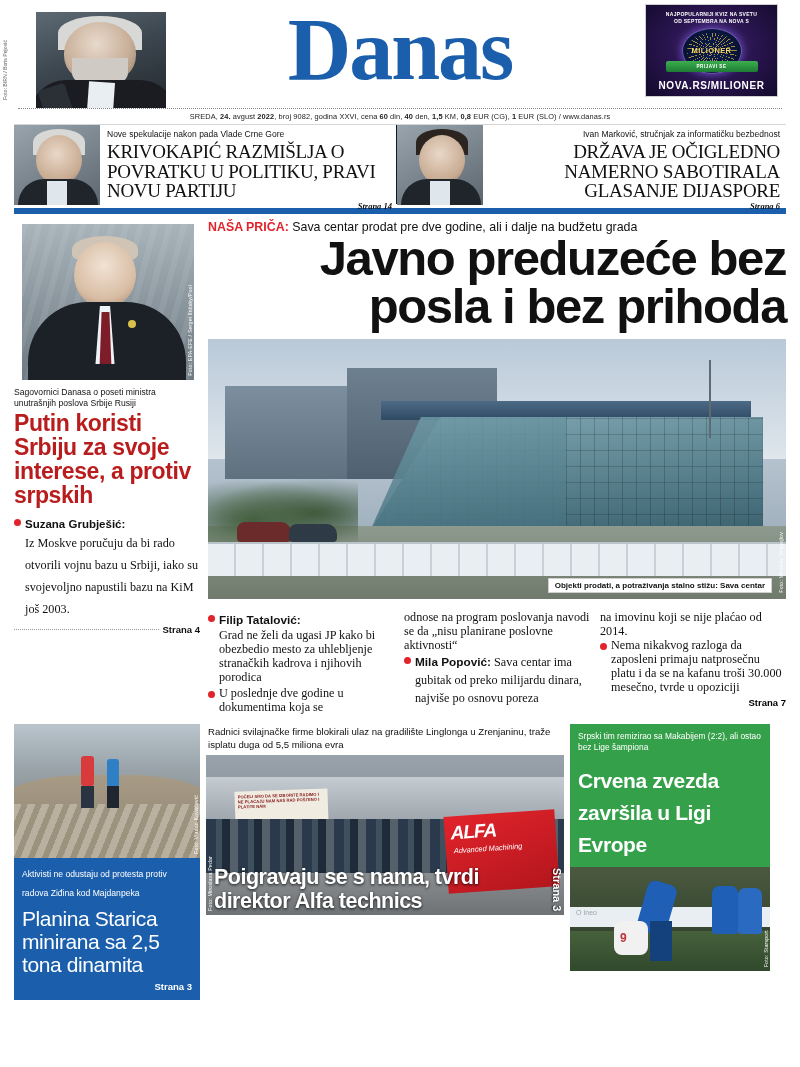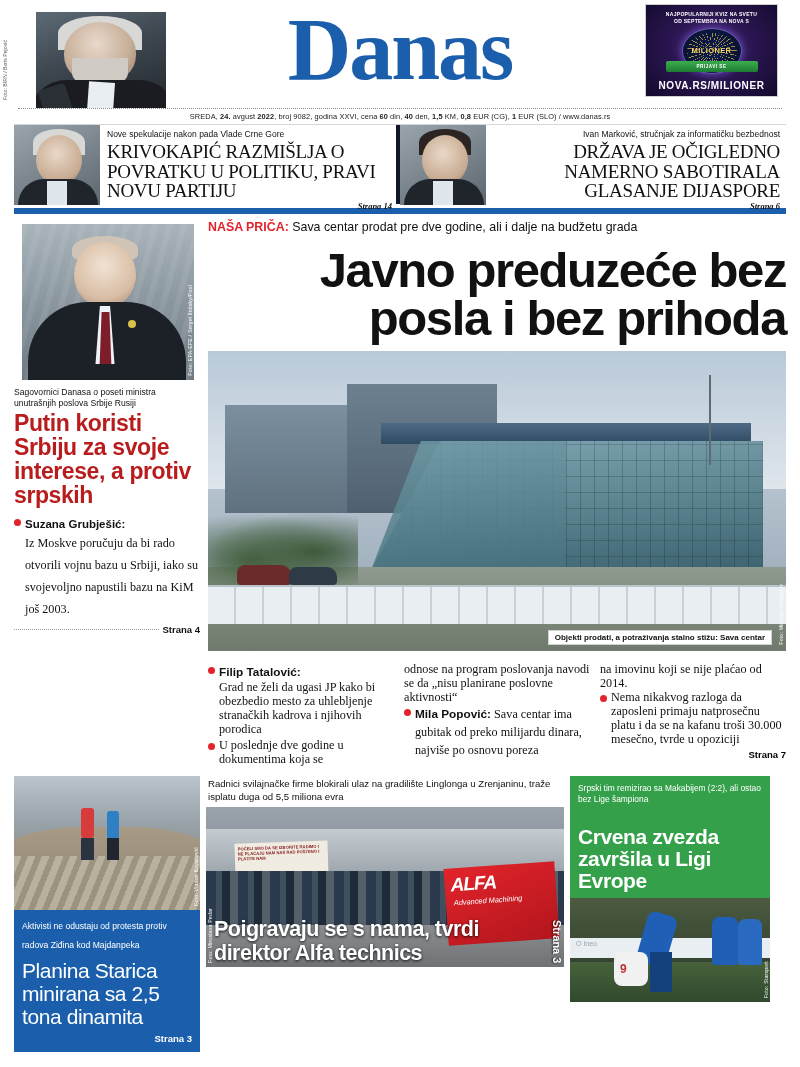--- a/index.html
+++ b/index.html
@@ -102,21 +102,21 @@
   }
   .issueline b { font-weight: bold; }
 
   
   .teasers {
     position: relative; margin: 0 14px; height: 80px;
     display: flex; gap: 0; border-top: 1px solid #d6d6d6;
   }
   .teaser { position: relative; display:flex; }
   .teaser.left { width: 382px; }
-  .teaser.right { width: 390px; border-left: 4px solid #0f172a; }
+  .teaser.right { width: 390px; border-left: 1px solid #0f172a; }
   .teaser-photo { width: 86px; height: 80px; overflow:hidden; position:relative; }
   .tp-gray { background: linear-gradient(150deg,#9aa4ac,#5c666f); }
   .tp-head {
     position:absolute; left:22px; top:10px; width:46px; height:50px; border-radius:50%;
     background: radial-gradient(circle at 45% 38%, #e9d8c8, #c8ab92 65%, #8a725c);
   }
   .tp-hair { position:absolute; left:19px; top:4px; width:52px; height:26px;
     border-radius:50% 50% 0 0; background:#2b2420; }
   .tp-suit { position:absolute; left:4px; top:54px; width:80px; height:30px;
     background:#20242b; border-radius: 26px 26px 0 0; }
@@ -196,30 +196,30 @@
   .bullet .body {
     font-family:"Liberation Serif", serif; font-size: 12.2px; line-height: 22px; color:#111;
   }
   .strana-rule {
     display:flex; align-items:center; gap:4px; margin-top: 4px;
   }
   .strana-rule .dots { flex:1; border-top: 1px dotted #9a9a9a; }
   .strana-rule .lbl { font-size:9.5px; font-weight:bold; color:#111; }
 
   
-  .np-kicker { font-size: 12.4px; line-height: 14px; color:#111; margin-bottom: 13px; }
+  .np-kicker { font-size: 12.4px; line-height: 14px; color:#111; margin-bottom: 1px; }
   .np-kicker b { color:#e2232b; font-weight:bold; }
   .np-head {
     font-size: 49px; line-height: 47px; font-weight: bold; color:#111;
     letter-spacing: -1.4px; text-align: right; margin-top: 1px;
   }
 
   
   .sava-photo {
-    position: relative; margin-top: 9px; width: 100%; height: 300px; overflow: hidden;
+    position: relative; margin-top: 9px; width: 100%; height: 260px; overflow: hidden;
     background: linear-gradient(180deg,#9fb3c4 0%, #b9c6d2 40%, #8fa0ae 100%);
   }
   .sky { position:absolute; left:0; top:0; right:0; height: 46%;
     background: linear-gradient(180deg,#b9c9d8,#dfe6ec); }
   .bld-back { position:absolute; left: 3%; top: 18%; width: 30%; height: 36%;
     background: linear-gradient(180deg,#7c8f9e,#5f717f); }
   .bld-back2 { position:absolute; left: 24%; top: 11%; width: 26%; height: 43%;
     background: linear-gradient(180deg,#6d8090,#4f6170); }
   .roof { position:absolute; left: 30%; top: 24%; width: 64%; height: 7%;
     background: linear-gradient(180deg,#4d6a86,#2f4a63); }
@@ -342,21 +342,21 @@
     letter-spacing:-0.5px; text-shadow: 0 1px 3px rgba(0,0,0,.85);
   }
   .vstrana {
     position:absolute; right: 1px; bottom: 4px;
     writing-mode: vertical-rl; color:#fff; font-size: 11px; font-weight:bold;
     text-shadow: 0 1px 2px rgba(0,0,0,.8);
   }
 
   .green-box { background:#35a04a; color:#fff; padding: 7px 8px 6px; }
   .green-box .kick { font-size: 8.4px; line-height: 11px; }
-  .green-box .head { font-size: 21px; line-height: 22px; font-weight:bold; margin-top: 21px;
+  .green-box .head { font-size: 21px; line-height: 32px; font-weight:bold; margin-top: 12px;
     letter-spacing:-0.4px; }
   .sport-photo { position:relative; width:100%; height: 104px; overflow:hidden;
     background: linear-gradient(180deg,#4b5a3f 0%, #3a4a34 45%, #2c3a2a 100%); }
   .sport-photo .adboard { position:absolute; left:0; right:0; top: 38%; height: 20%;
     background:#e8eef1; }
   .sport-photo .adtxt { position:absolute; left: 6px; top: 40%; font-size: 7px; color:#9aa6ad; }
   .sport-photo .grass { position:absolute; left:0; right:0; bottom:0; height: 38%;
     background: linear-gradient(180deg,#47613c,#31492c); }
   .sport-photo .pl1 { position:absolute; left: 36%; top: 14%; width: 30px; height: 52px;
     background:#1f5fb5; border-radius: 8px 8px 3px 3px; transform: rotate(16deg); }

